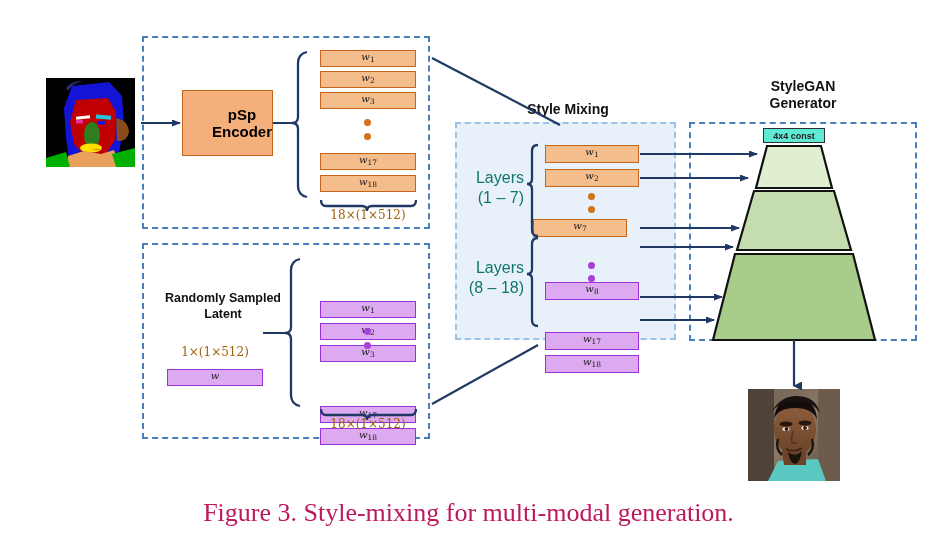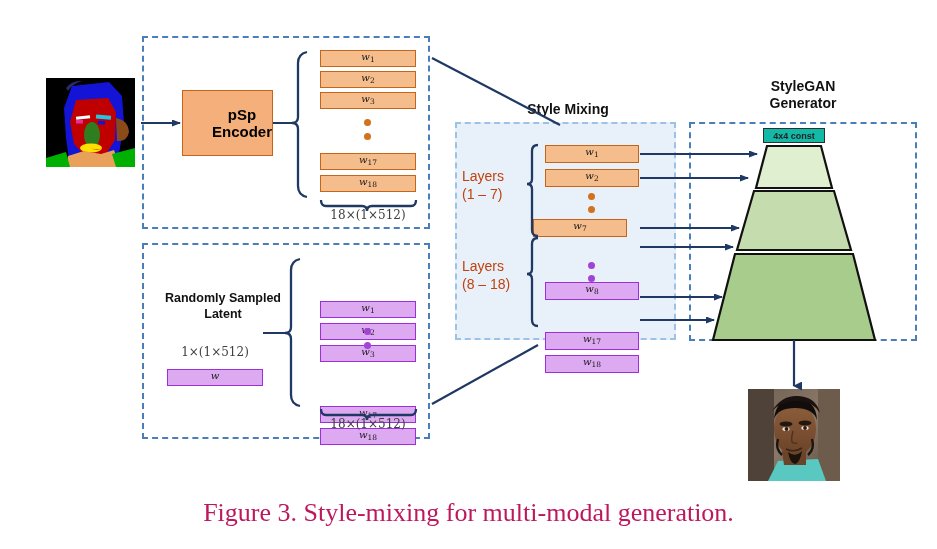--- a/index.html
+++ b/index.html
@@ -33,30 +33,30 @@
        box-sizing:border-box;display:flex;align-items:center;
        justify-content:flex-end;text-align:center;font-weight:bold;
        font-size:15px;line-height:1.15;color:#000;}
 
   
   .lbl{position:absolute;font-size:12px;color:#111;white-space:pre;}
   .lbl.bold{font-weight:bold;}
   .ctr{text-align:center;}
 
   .dimlbl{position:absolute;font-family:"DejaVu Serif",serif;font-size:12px;
-          color:#404040;text-align:center;white-space:nowrap;}
-
-  .layerlbl{position:absolute;font-size:14px;color:#c2410c;text-align:left;
+          color:#a16207;text-align:center;white-space:nowrap;}
+
+  .layerlbl{position:absolute;font-size:16px;color:#0f766e;text-align:right;
             line-height:1.25;white-space:pre;}
 
   .title{position:absolute;font-weight:bold;font-size:14px;color:#111;
          text-align:center;line-height:1.2;white-space:pre;}
 
   
-  .constbox{position:absolute;background:#14b8a6;border:1.5px solid #2f2f2f;
+  .constbox{position:absolute;background:#5eead4;border:1.5px solid #2f2f2f;
             box-sizing:border-box;display:flex;align-items:center;
             justify-content:center;font-size:9px;color:#222;font-weight:600;}
 
   svg.overlay{position:absolute;left:0;top:0;width:937px;height:549px;
               pointer-events:none;}
 
   
   .imgframe{position:absolute;overflow:hidden;}
   .imgframe svg{display:block;}
 

